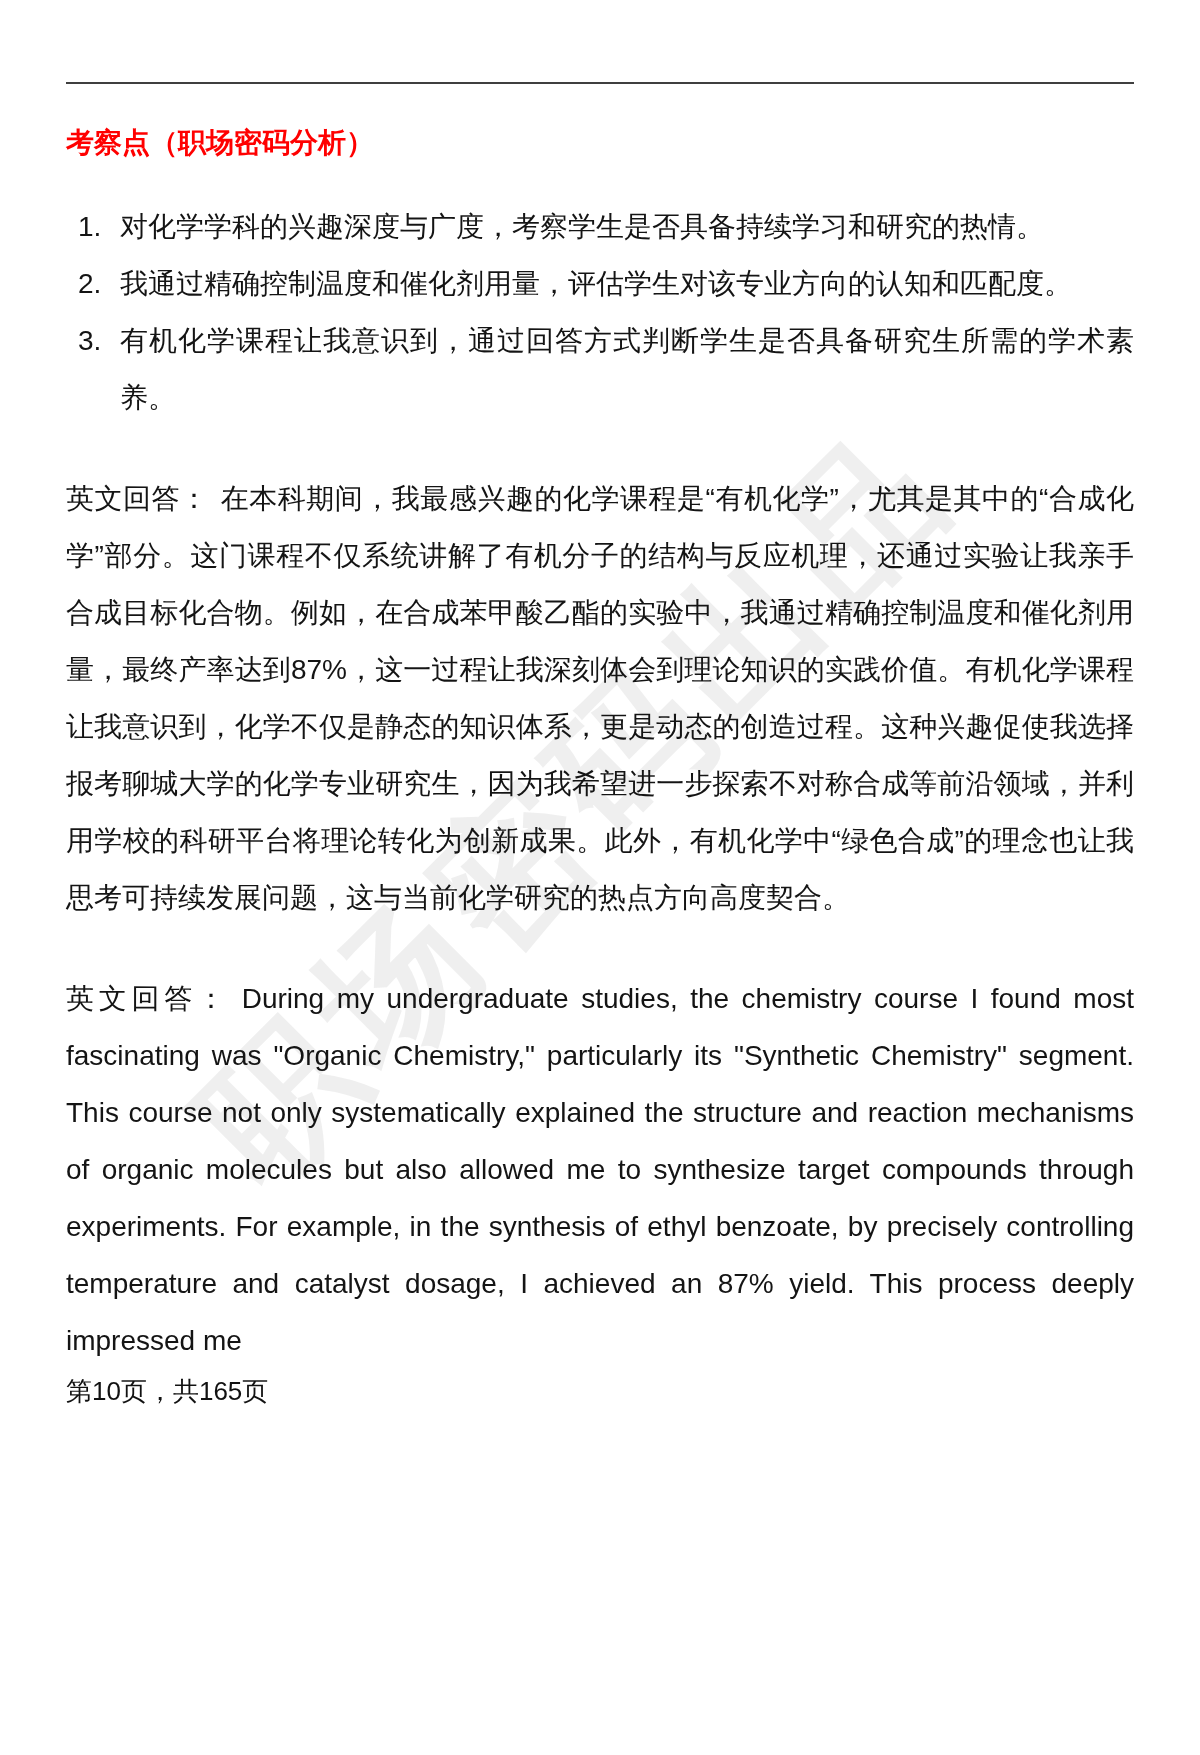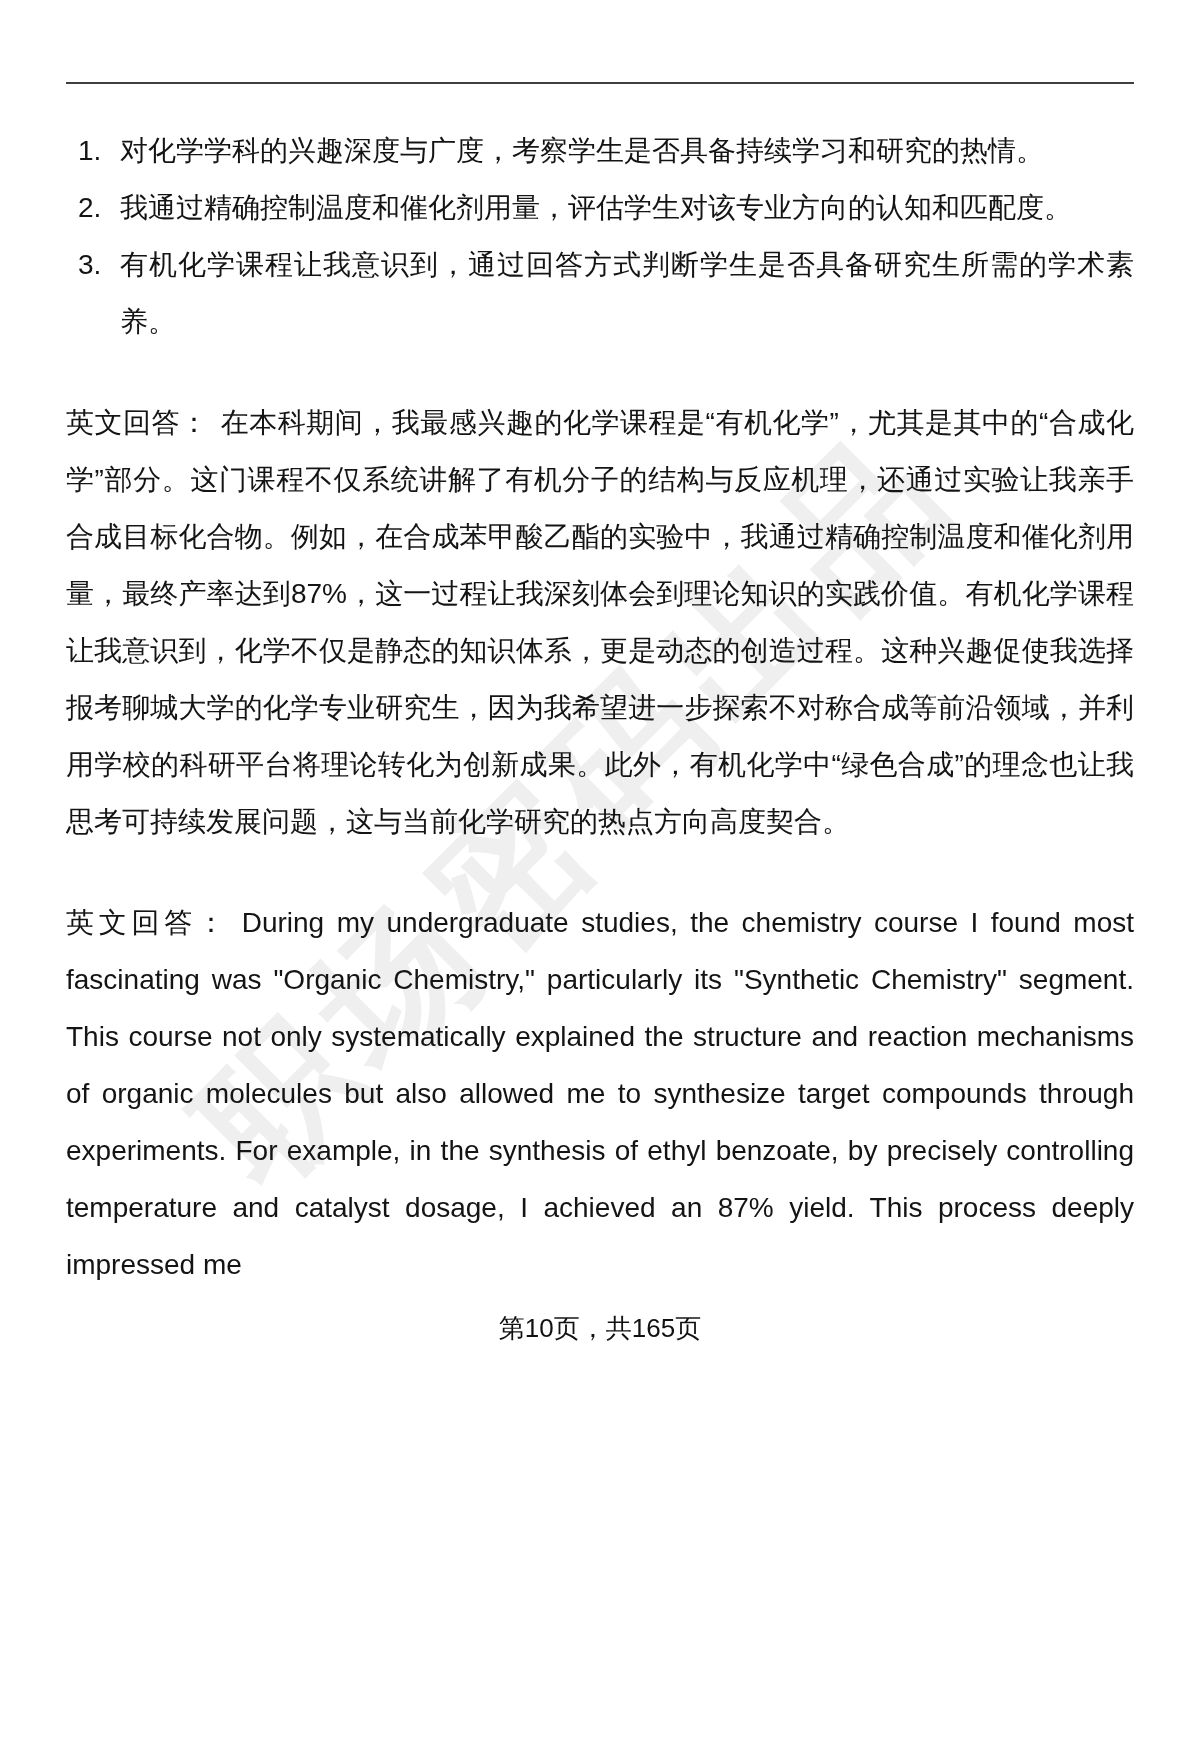--- a/index.html
+++ b/index.html
@@ -72,40 +72,40 @@
     flex: none;
     width: 42px;
   }
   .list-item .item-text {
     flex: 1;
     text-align: justify;
   }
   .answer { margin-top: 44px; }
   .answer-label { margin-right: 12px; }
   .footer {
-    margin-top: 17px;
-    text-align: center;
+    margin-top: 4px;
     font-size: 26px;
     line-height: 36px;
     color: #111111;
   }
 </style>
 </head>
 <body>
 
 <div class="page">
 
   <div class="watermark">职场密码出品</div>
 
   <div class="content">
 
 
     <hr class="divider">
 
 
+    <h3 class="exam-heading red">考察点（职场密码分析）</h3>
 
     <div class="list">
       <div class="list-item">
         <span class="num">1.</span>
         <span class="item-text">对化学学科的兴趣深度与广度，考察学生是否具备持续学习和研究的热情。</span>
       </div>
       <div class="list-item">
         <span class="num">2.</span>
         <span class="item-text">我通过精确控制温度和催化剂用量，评估学生对该专业方向的认知和匹配度。</span>
       </div>

